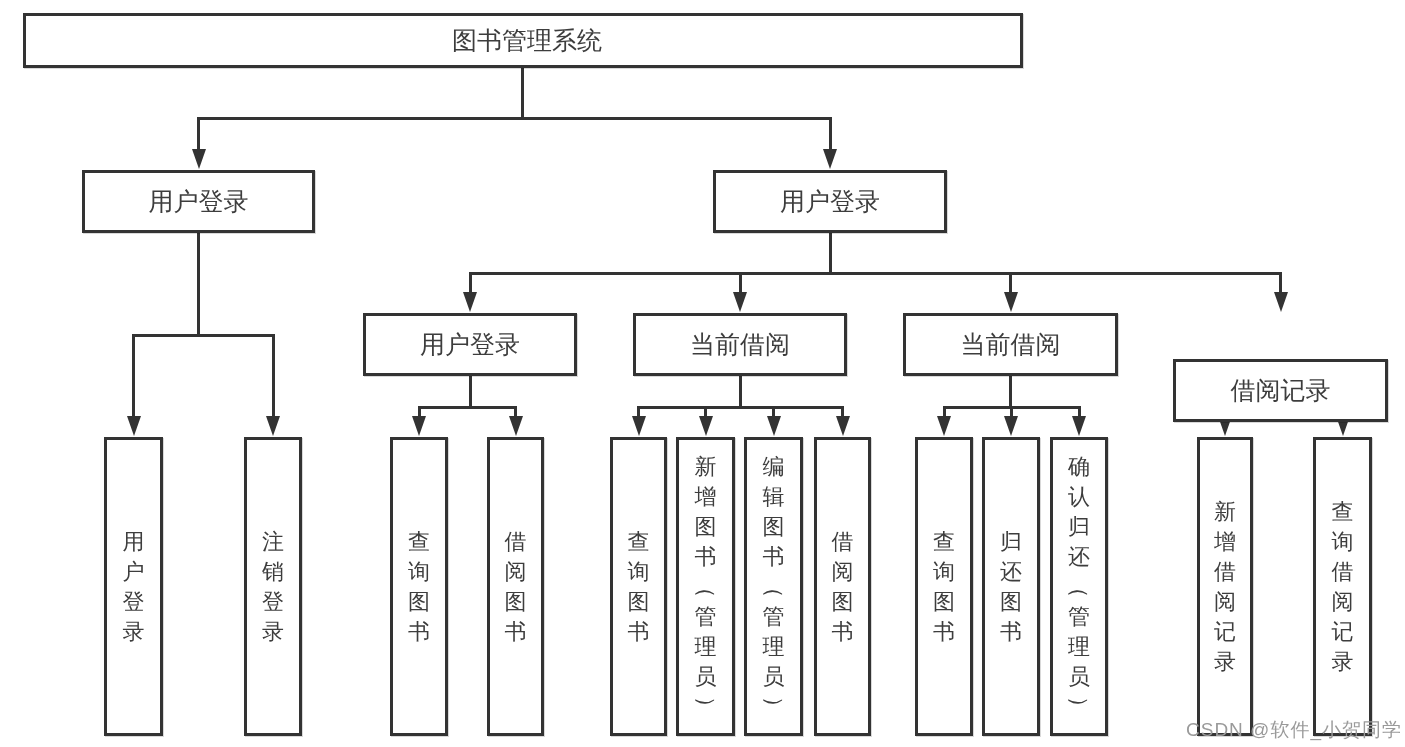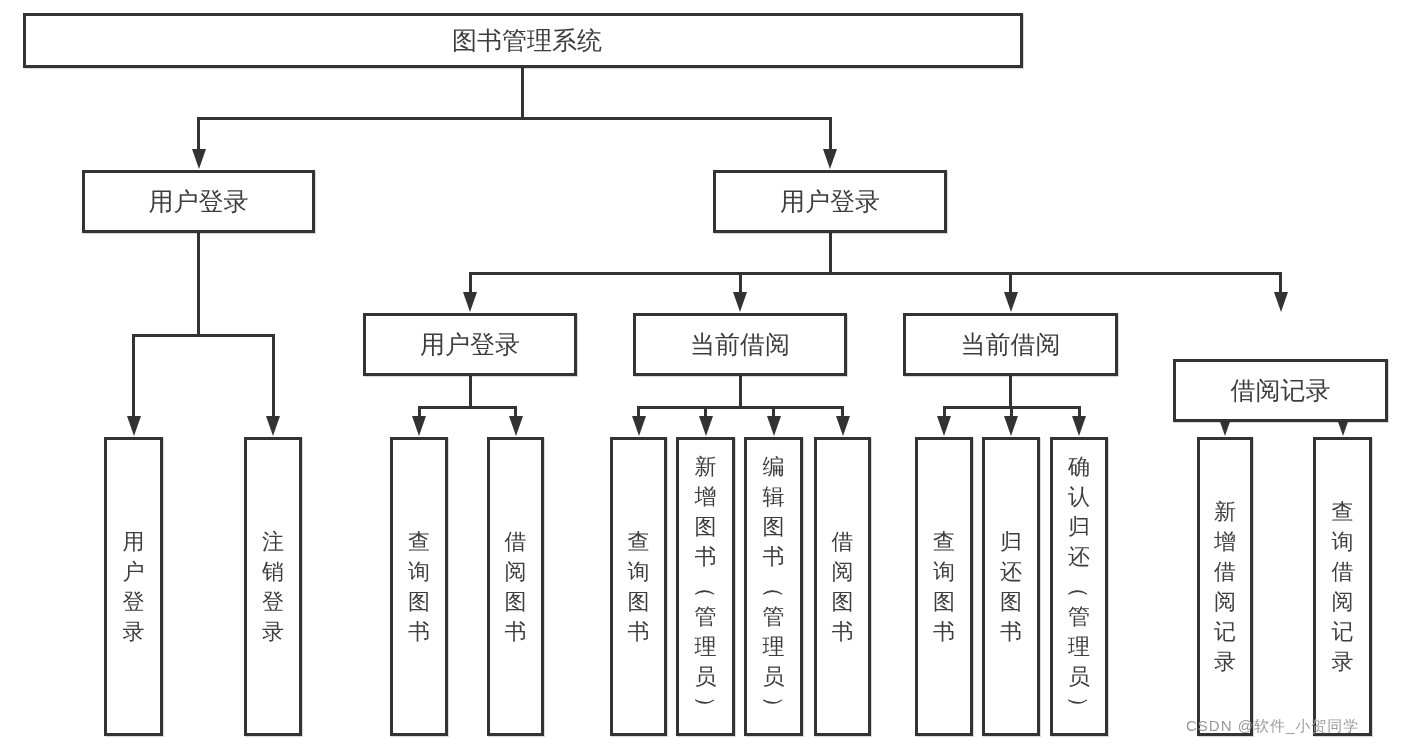--- a/index.html
+++ b/index.html
@@ -56,21 +56,21 @@
     width: 0;
     height: 0;
     border-left: 7px solid transparent;
     border-right: 7px solid transparent;
     border-top: 20px solid var(--line-color, #333);
   }
   .watermark {
     position: absolute;
     left: 1186px;
     top: 717px;
-    font-size: 15px;
+    font-size: 19px;
     color: var(--wm-color, #9a9a9a);
     white-space: nowrap;
     z-index: 10;
     letter-spacing: 1px;
   }
 </style>
 <title>图书管理系统</title></head>
 <body>
 
 <div class="canvas">

